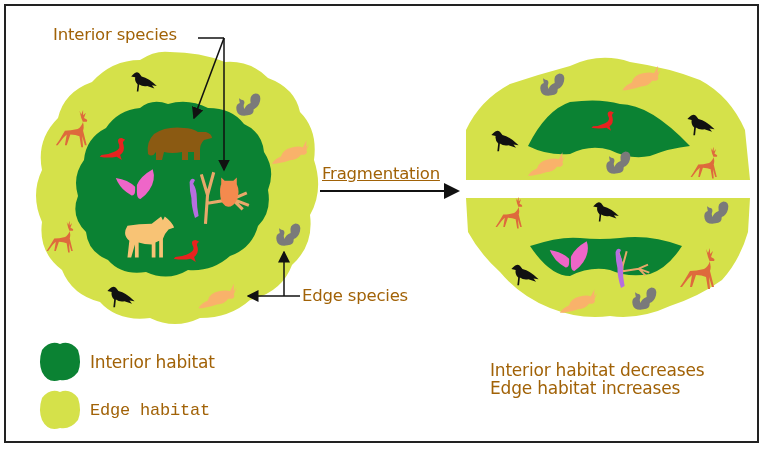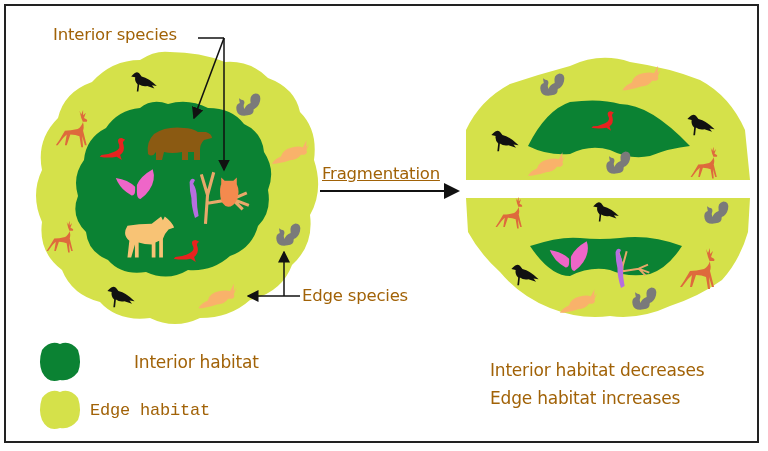--- a/index.html
+++ b/index.html
@@ -121,17 +121,17 @@
   </g>
 
   <path d="M60 344 Q70 340 78 350 Q82 362 78 372 Q70 382 60 380 Q48 384 42 372 Q38 362 42 350 Q50 340 60 344 Z" fill="#0b8233"></path>
   <path d="M60 392 Q70 388 78 398 Q82 410 78 420 Q70 430 60 428 Q48 432 42 420 Q38 410 42 398 Q50 388 60 392 Z" fill="#d5e14a"></path>
 </svg>
 
 <div class="lbl" style="left:53px;top:25px;">Interior species</div>
 <div class="lbl" style="left:302px;top:286px;">Edge species</div>
 <div class="lbl" style="left:322px;top:164px;text-decoration:underline;">Fragmentation</div>
 
-<div class="lbl big" style="left:90px;top:352px;margin-left:44px;">Interior habitat</div>
+<div class="lbl big" style="left:90px;top:352px;">Interior habitat</div>
 <div class="lbl big" style="left:90px;top:401px;font-family:Liberation Mono, monospace;">Edge habitat</div>
 
 <div class="lbl big" style="left:490px;top:352px;margin-top:8px;">Interior habitat decreases</div>
-<div class="lbl big" style="left:490px;top:388px;">Edge habitat increases</div>
+<div class="lbl big" style="left:490px;top:378px;">Edge habitat increases</div>
 
 </body></html>

